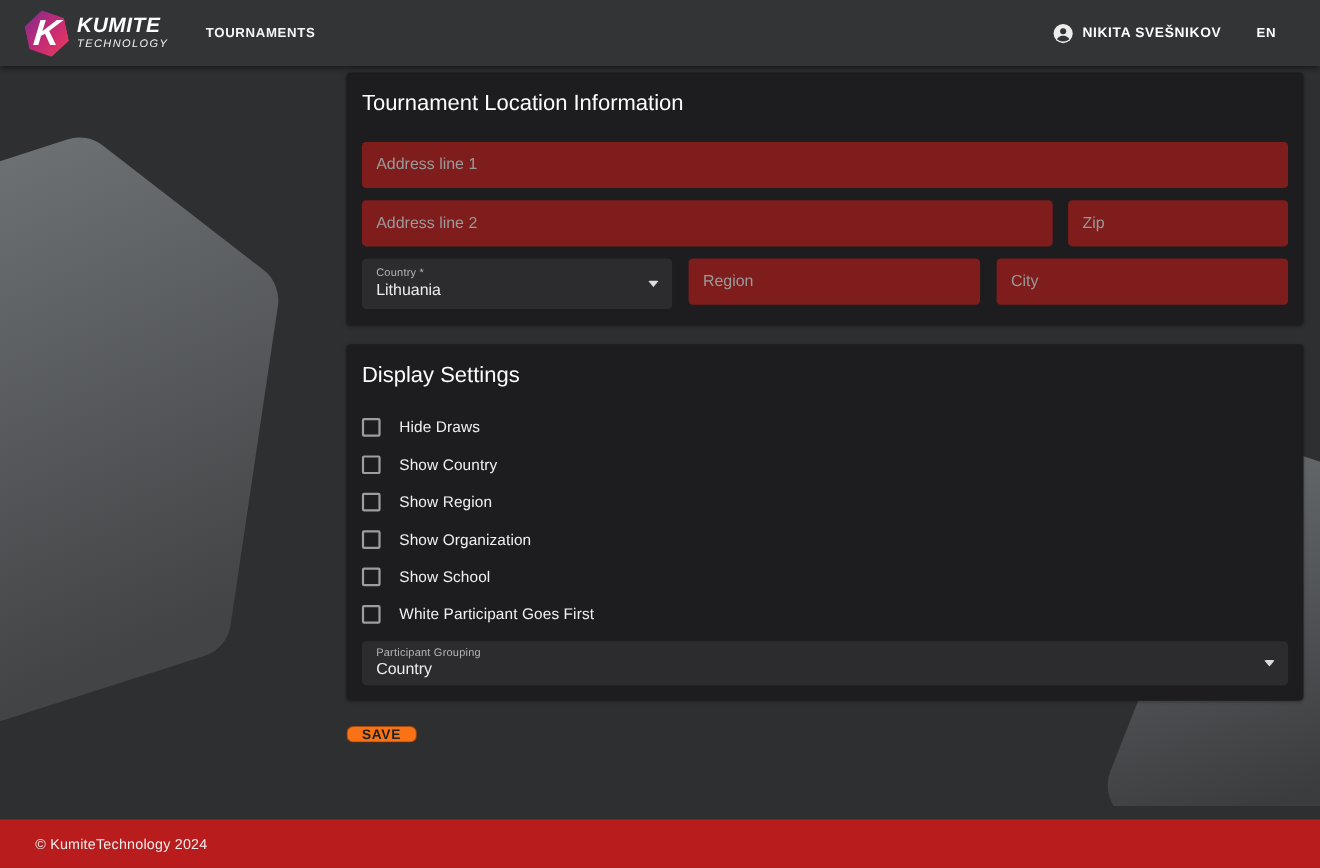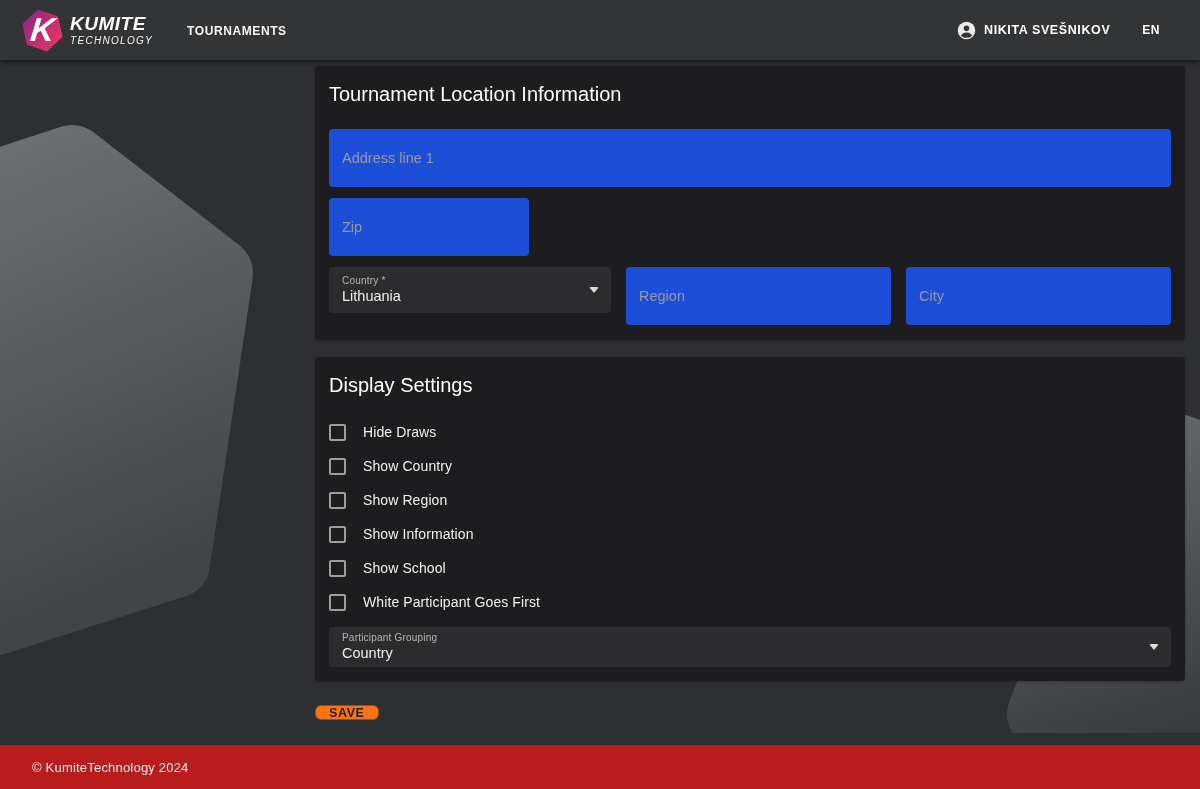--- a/index.html
+++ b/index.html
@@ -64,21 +64,21 @@
   #card-location { padding:14px 14px 15px; }
   #card-display  { padding:14px 14px 14px; margin-top:17px; }
 
   .card-title { font-size:20px; font-weight:400; line-height:28px; color:#fdfdfd; }
   #card-location .card-title { margin-bottom:21px; }
 
   .field-row { display:flex; gap:14px; margin-bottom:11px; }
   .field-row:last-child { margin-bottom:0; }
 
   .text-input {
-    height:58px; background:#1d4ed8; border:none; border-radius:4px;
+    height:42px; background:#7f1d1d; border:none; border-radius:4px;
     color:#e8e8e8; font-size:14.5px; font-family:"Liberation Sans", sans-serif;
     padding:0 13px; width:100%; outline:none;
   }
   .text-input::placeholder { color:#9a9a9a; opacity:1; }
   .w-flex { flex:1; min-width:0; }
   .w-zip { width:200px; flex:none; }
 
   .select {
     position:relative; height:46px; background:#2c2c2e; border-radius:4px;
     display:flex; flex-direction:column; justify-content:center;
@@ -180,20 +180,21 @@
     <div class="card-sliver"></div>
 
     <section class="card" id="card-location">
       <h2 class="card-title">Tournament Location Information</h2>
 
       <div class="field-row">
         <input class="text-input w-flex" type="text" placeholder="Address line 1" style="">
       </div>
 
       <div class="field-row">
+        <input class="text-input w-flex" type="text" placeholder="Address line 2" style="">
         <input class="text-input w-zip" type="text" placeholder="Zip" style="">
       </div>
 
       <div class="field-row row3">
         <div class="select">
           <span class="select-label">Country *</span>
           <span class="select-value">Lithuania</span>
           <span class="select-arrow"></span>
         </div>
         <input class="text-input" type="text" placeholder="Region" style="">
@@ -212,21 +213,21 @@
         <div class="check-row">
           <span class="checkbox"></span>
           <span class="check-label">Show Country</span>
         </div>
         <div class="check-row">
           <span class="checkbox"></span>
           <span class="check-label">Show Region</span>
         </div>
         <div class="check-row">
           <span class="checkbox"></span>
-          <span class="check-label">Show Information</span>
+          <span class="check-label">Show Organization</span>
         </div>
         <div class="check-row">
           <span class="checkbox"></span>
           <span class="check-label">Show School</span>
         </div>
         <div class="check-row">
           <span class="checkbox"></span>
           <span class="check-label">White Participant Goes First</span>
         </div>
       </div>

